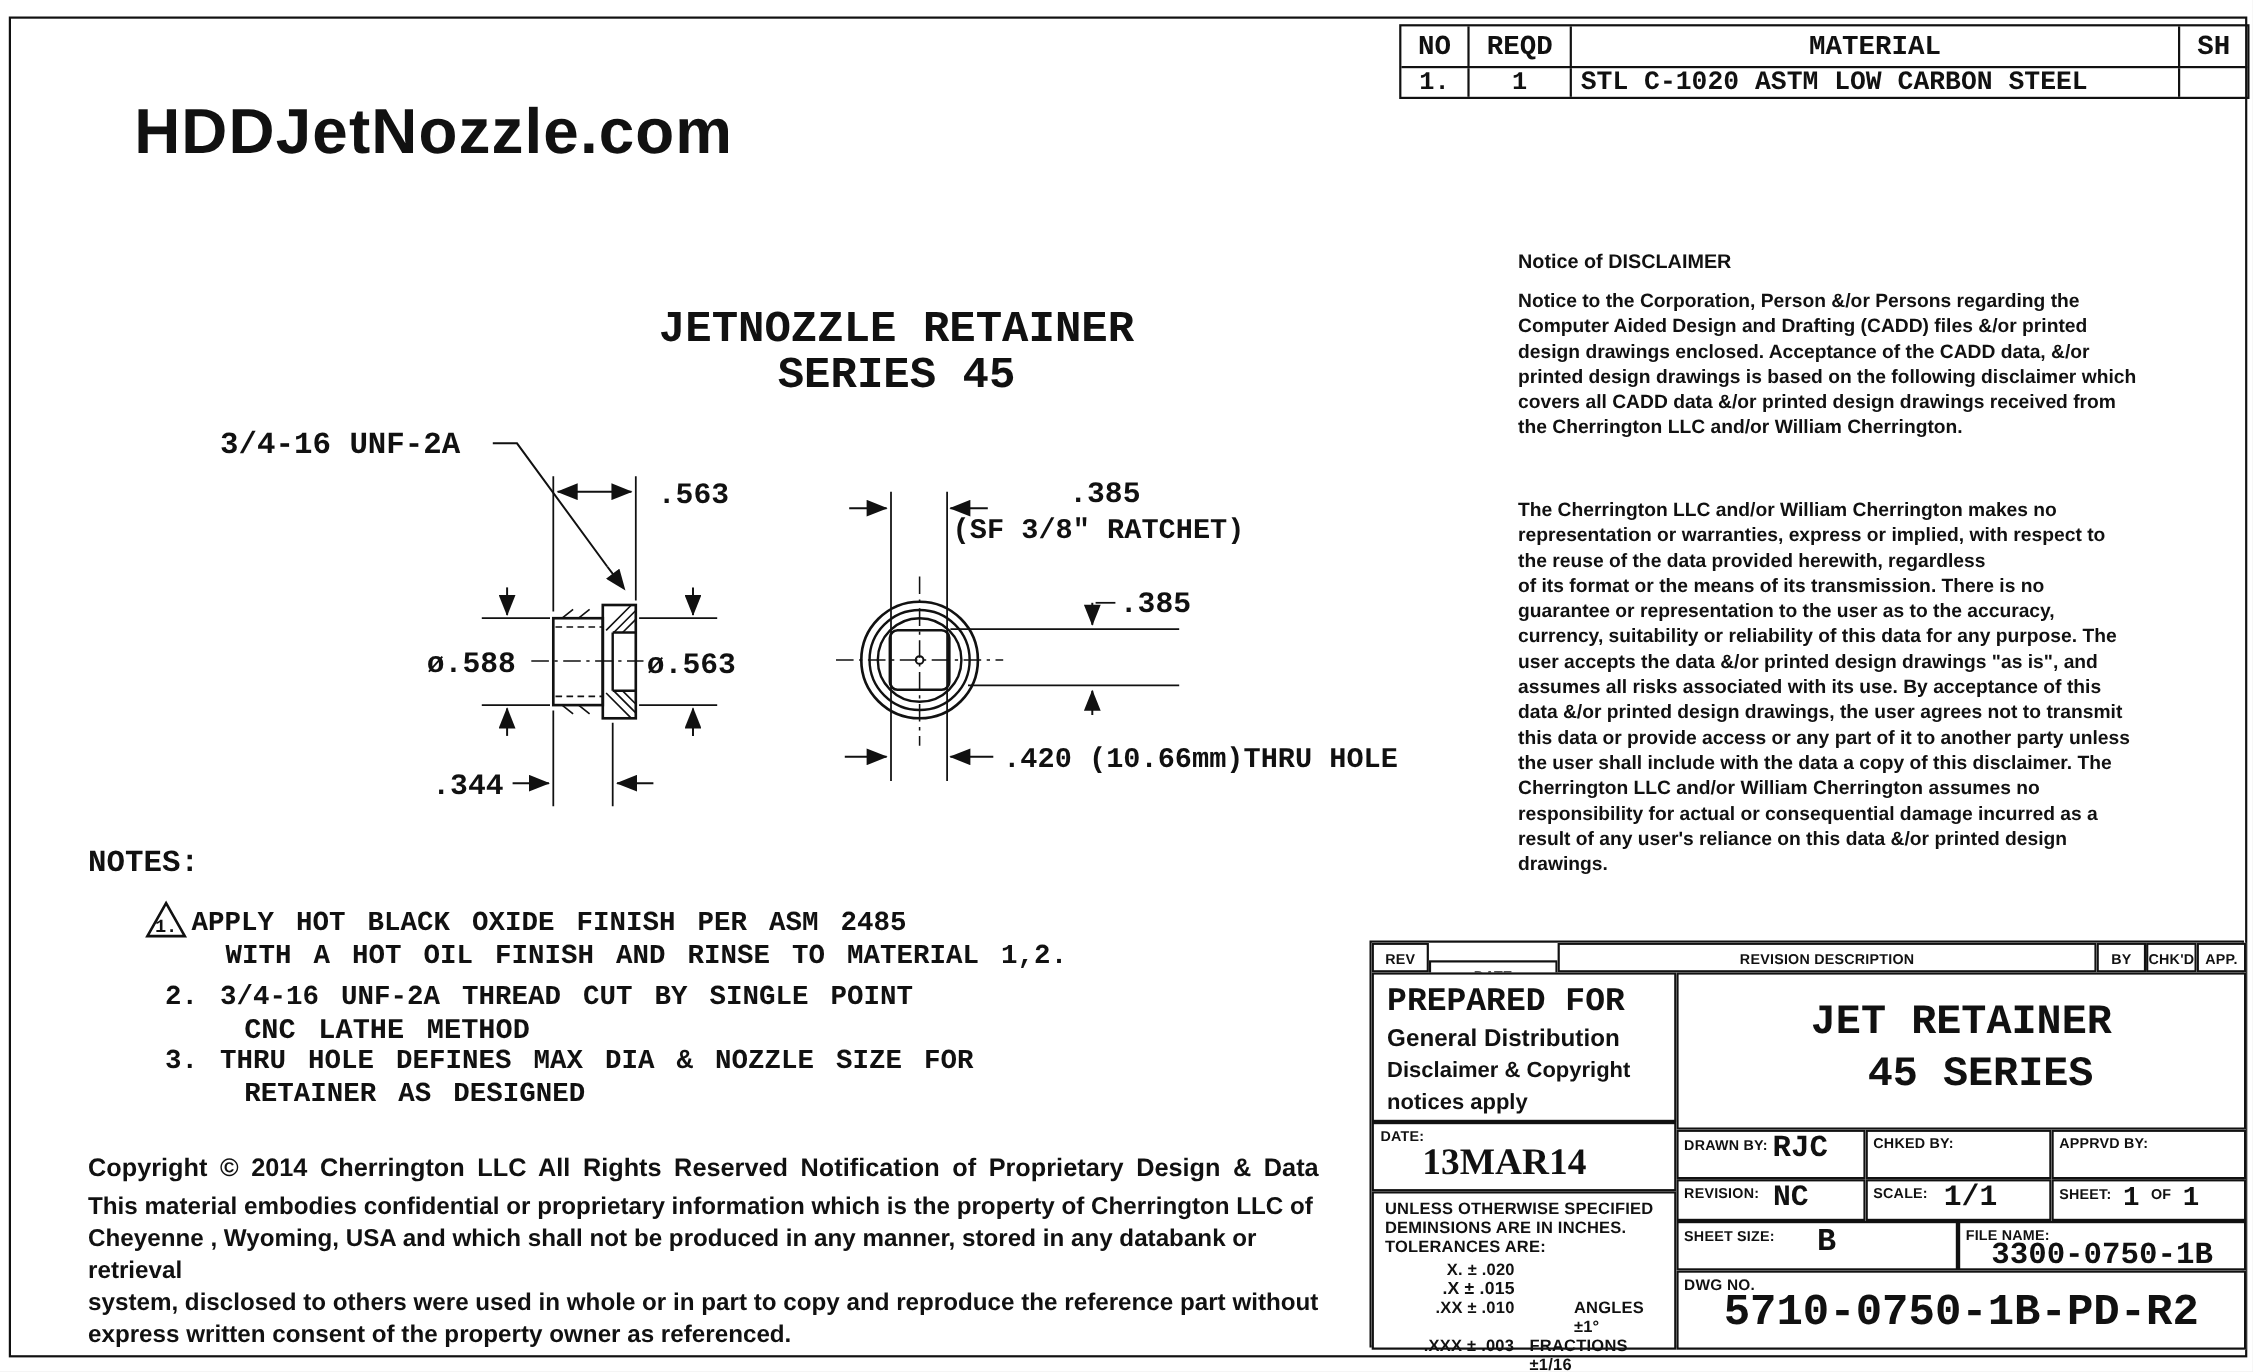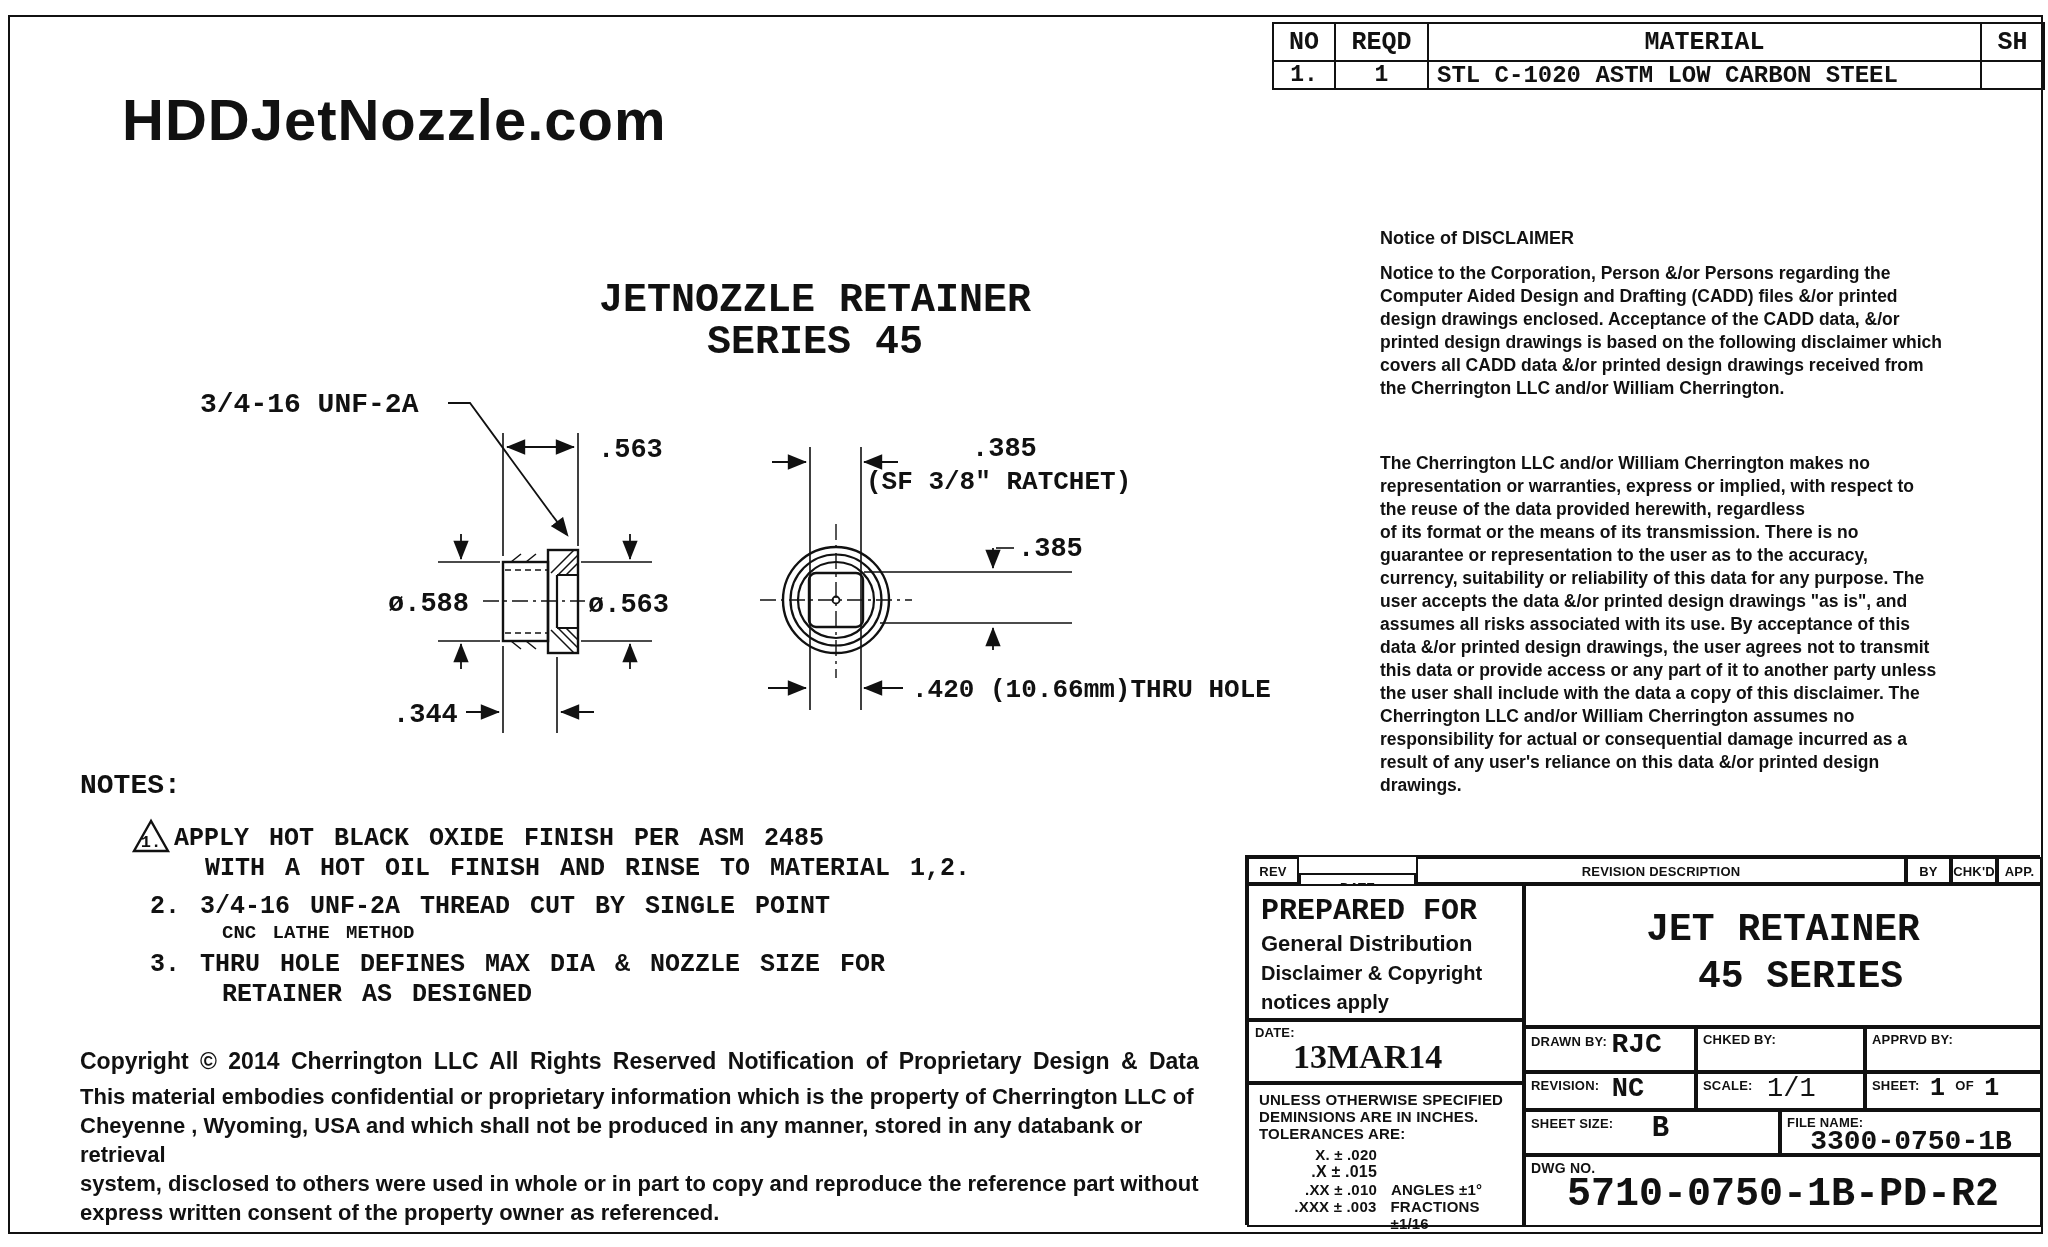--- a/index.html
+++ b/index.html
@@ -145,21 +145,21 @@
   <div class="abs cad" style="left:80px;top:770px;font-size:28px;font-weight:700;">NOTES:</div>
 
   <svg class="abs" style="left:131px;top:818px;" width="40" height="36" viewBox="0 0 40 36">
     <polygon points="20,3 3,33 37,33" fill="#fff" stroke="#111" stroke-width="2.4"></polygon>
     <text x="20" y="29" font-size="17" text-anchor="middle">1.</text>
   </svg>
   <div class="abs cad" style="left:174px;top:824px;font-size:25px;font-weight:700;word-spacing:5px;">APPLY HOT BLACK OXIDE FINISH PER ASM 2485</div>
   <div class="abs cad" style="left:205px;top:854px;font-size:25px;font-weight:700;word-spacing:5px;">WITH A HOT OIL FINISH AND RINSE TO MATERIAL 1,2.</div>
 
   <div class="abs cad" style="left:150px;top:892px;font-size:25px;font-weight:700;word-spacing:5px;">2. 3/4-16 UNF-2A THREAD CUT BY SINGLE POINT</div>
-  <div class="abs cad" style="left:222px;top:922px;font-size:19px;font-weight:700;word-spacing:5px;">CNC LATHE METHOD</div>
+  <div class="abs cad" style="left:222px;top:922px;font-size:26px;font-weight:700;word-spacing:5px;">CNC LATHE METHOD</div>
 
   <div class="abs cad" style="left:150px;top:950px;font-size:25px;font-weight:700;word-spacing:5px;">3. THRU HOLE DEFINES MAX DIA &amp; NOZZLE SIZE FOR</div>
   <div class="abs cad" style="left:222px;top:980px;font-size:25px;font-weight:700;word-spacing:5px;">RETAINER AS DESIGNED</div>
 
   <div class="abs sans" style="left:80px;top:1048px;width:1140px;font-size:23px;font-weight:700;word-spacing:5px;">Copyright © 2014 Cherrington LLC All Rights Reserved Notification of Proprietary Design &amp; Data</div>
   <div class="abs sans pre" style="left:80px;top:1082px;width:1140px;font-size:22px;font-weight:700;line-height:29px;">This material embodies confidential or proprietary information which is the property of Cherrington LLC of
 Cheyenne , Wyoming, USA and which shall not be produced in any manner, stored in any databank or retrieval
 system, disclosed to others were used in whole or in part to copy and reproduce the reference part without
 express written consent of the property owner as referenced.</div>
 
@@ -228,21 +228,21 @@
       <div class="lbl" style="font-size:15px;">UNLESS OTHERWISE SPECIFIED</div>
       <div class="lbl" style="font-size:15px;">DEMINSIONS ARE IN INCHES.</div>
       <div class="lbl" style="font-size:15px;">TOLERANCES ARE:</div>
       <div style="margin-top:4px;">
         <div style="display:flex;">
             <span class="lbl" style="font-size:15px;width:118px;text-align:right;">X. ± .020</span>
           </div>
         <div style="display:flex;">
             <span class="lbl" style="font-size:16px;width:118px;text-align:right;">.X ± .015</span>
           </div>
-        <div style="display:flex;">
+        <div style="display:flex;gap:40px;">
             <span class="lbl" style="font-size:15px;width:118px;text-align:right;">.XX ± .010</span>
           <span class="lbl" style="font-size:15px;margin-left:14px;">ANGLES ±1°</span>
           </div>
         <div style="display:flex;">
             <span class="lbl" style="font-size:15px;width:118px;text-align:right;">.XXX ± .003</span>
           <span class="lbl" style="font-size:15px;margin-left:14px;">FRACTIONS ±1/16</span>
           </div>
       </div>
     </div>
 
@@ -256,21 +256,21 @@
     <div class="cell" style="left:618px;top:170px;width:177px;height:45px;">
       <span class="lbl" style="margin:3px 0 0 5px;display:inline-block;">APPRVD BY:</span>
     </div>
 
     <div class="cell" style="left:277px;top:215px;width:172px;height:38px;">
       <span class="lbl" style="margin:3px 0 0 5px;display:inline-block;">REVISION:</span>
       <span class="cad" style="font-size:27px;font-weight:700;vertical-align:-6px;margin-left:8px;">NC</span>
     </div>
     <div class="cell" style="left:449px;top:215px;width:169px;height:38px;">
       <span class="lbl" style="margin:3px 0 0 5px;display:inline-block;">SCALE:</span>
-      <span class="cad" style="font-size:27px;font-weight:400;vertical-align:-6px;margin-left:10px;text-align:right;">1/1</span>
+      <span class="cad" style="font-size:27px;font-weight:700;vertical-align:-6px;margin-left:10px;text-align:right;">1/1</span>
     </div>
     <div class="cell" style="left:618px;top:215px;width:177px;height:38px;">
       <span class="lbl" style="margin:3px 0 0 5px;display:inline-block;">SHEET:</span>
       <span class="cad" style="font-size:25px;font-weight:700;vertical-align:-5px;margin-left:6px;">1</span>
       <span class="lbl" style="margin-left:6px;">OF</span>
       <span class="cad" style="font-size:25px;font-weight:700;vertical-align:-5px;margin-left:6px;">1</span>
     </div>
 
     <div class="cell" style="left:277px;top:253px;width:256px;height:45px;">
       <span class="lbl" style="margin:3px 0 0 5px;display:inline-block;">SHEET SIZE:</span>

